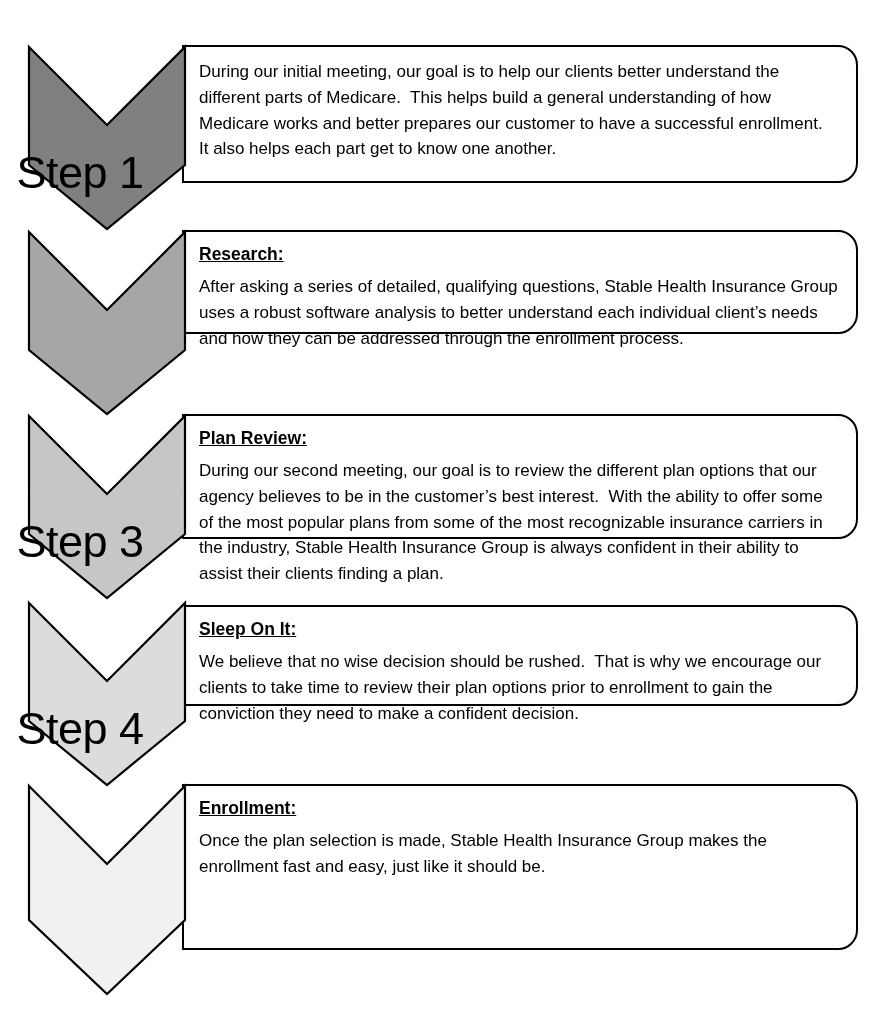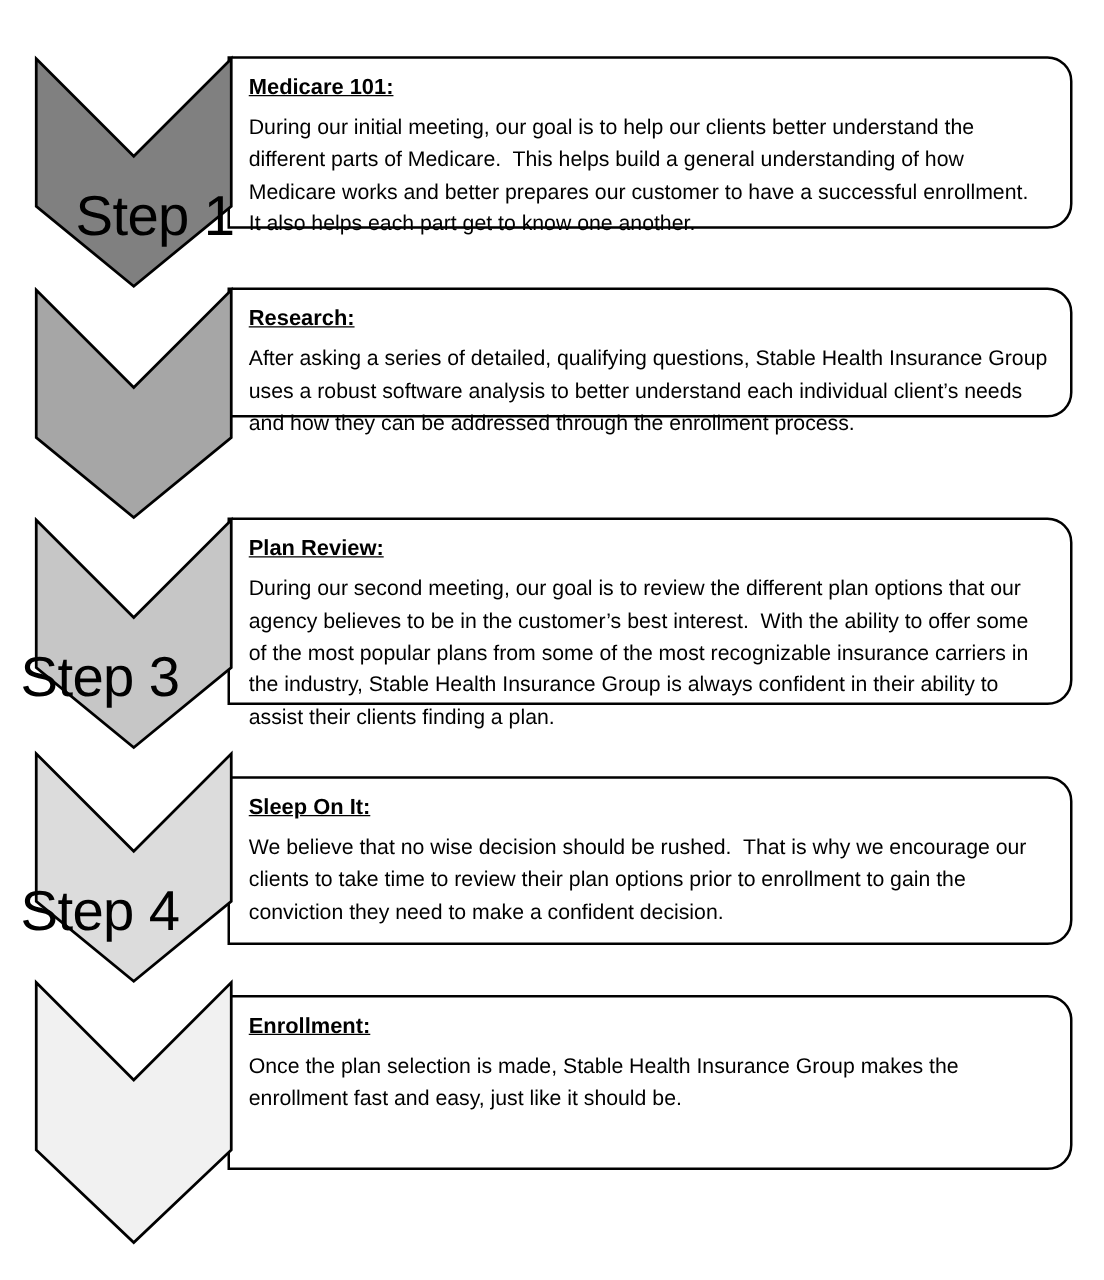--- a/index.html
+++ b/index.html
@@ -102,23 +102,22 @@
 <body>
 
 <div id="diagram">
 
   <div class="step-row" style="top:45px;height:186px;">
     <div class="chevron" style="height:186px;">
       <svg viewBox="0 0 160 186" preserveAspectRatio="none" aria-hidden="true">
         <polygon class="chevron-shape" points="2,2 80,80 158,2 158,120 80,184 2,120" fill="#808080"></polygon>
       </svg>
     </div>
-    <div class="step-label" style="top:105px;padding-left:44px;">Step 1</div>
+    <div class="step-label" style="top:105px;">Step 1</div>
     <div class="card" style="top:0px;height:138px;">
-      <div class="card-title">Medicare 101:</div>
       <div class="card-body">During our initial meeting, our goal is to help our clients better understand the different parts of Medicare.  This helps build a general understanding of how Medicare works and better prepares our customer to have a successful enrollment.  It also helps each part get to know one another.</div>
     </div>
   </div>
 
   <div class="step-row" style="top:230px;height:186px;">
     <div class="chevron" style="height:186px;">
       <svg viewBox="0 0 160 186" preserveAspectRatio="none" aria-hidden="true">
         <polygon class="chevron-shape" points="2,2 80,80 158,2 158,120 80,184 2,120" fill="#A6A6A6"></polygon>
       </svg>
     </div>
@@ -128,44 +127,44 @@
     </div>
   </div>
 
   <div class="step-row" style="top:414px;height:186px;">
     <div class="chevron" style="height:186px;">
       <svg viewBox="0 0 160 186" preserveAspectRatio="none" aria-hidden="true">
         <polygon class="chevron-shape" points="2,2 80,80 158,2 158,120 80,184 2,120" fill="#C6C6C6"></polygon>
       </svg>
     </div>
     <div class="step-label" style="top:105px;">Step 3</div>
-    <div class="card" style="top:0px;height:150px;">
+    <div class="card" style="top:0px;height:125px;">
       <div class="card-title">Plan Review:</div>
       <div class="card-body">During our second meeting, our goal is to review the different plan options that our agency believes to be in the customer’s best interest.  With the ability to offer some of the most popular plans from some of the most recognizable insurance carriers in the industry, Stable Health Insurance Group is always confident in their ability to assist their clients finding a plan.</div>
     </div>
   </div>
 
   <div class="step-row" style="top:601px;height:186px;">
     <div class="chevron" style="height:186px;">
       <svg viewBox="0 0 160 186" preserveAspectRatio="none" aria-hidden="true">
         <polygon class="chevron-shape" points="2,2 80,80 158,2 158,120 80,184 2,120" fill="#DCDCDC"></polygon>
       </svg>
     </div>
     <div class="step-label" style="top:105px;">Step 4</div>
-    <div class="card" style="top:20px;height:135px;">
+    <div class="card" style="top:4px;height:101px;">
       <div class="card-title">Sleep On It:</div>
       <div class="card-body">We believe that no wise decision should be rushed.  That is why we encourage our clients to take time to review their plan options prior to enrollment to gain the conviction they need to make a confident decision.</div>
     </div>
   </div>
 
   <div class="step-row" style="top:784px;height:212px;">
     <div class="chevron" style="height:212px;">
       <svg viewBox="0 0 160 212" preserveAspectRatio="none" aria-hidden="true">
         <polygon class="chevron-shape" points="2,2 80,80 158,2 158,136 80,210 2,136" fill="#F1F1F1"></polygon>
       </svg>
     </div>
-    <div class="card" style="top:12px;height:140px;">
+    <div class="card" style="top:0px;height:166px;">
       <div class="card-title">Enrollment:</div>
       <div class="card-body">Once the plan selection is made, Stable Health Insurance Group makes the enrollment fast and easy, just like it should be.</div>
     </div>
   </div>
 
 </div>
 
 </body></html>

